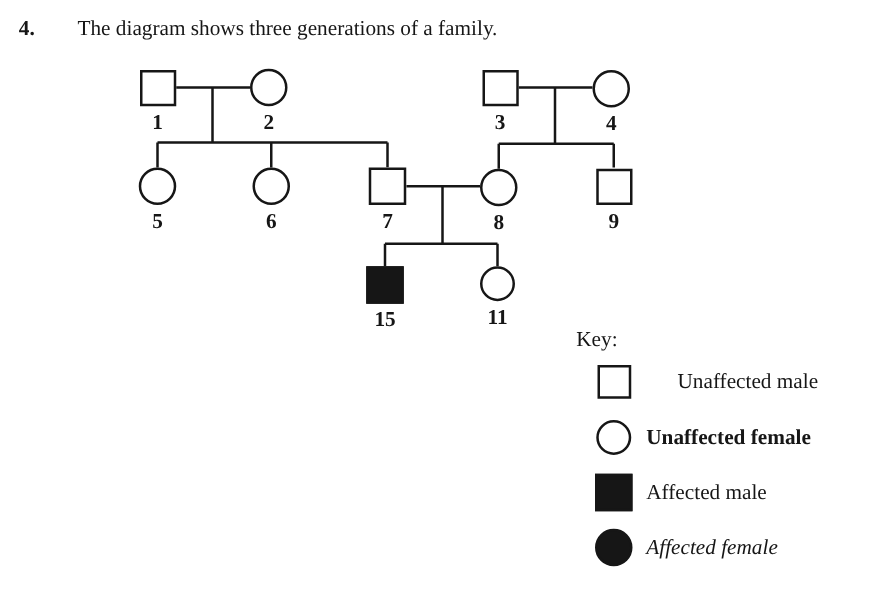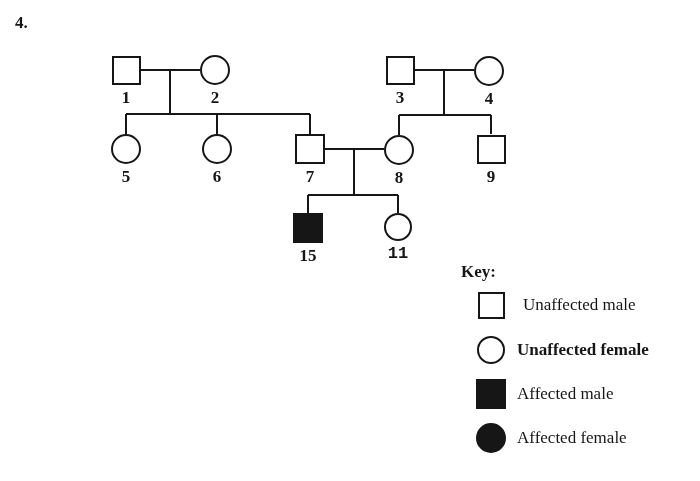--- a/index.html
+++ b/index.html
@@ -43,41 +43,42 @@
   }
   .connector {
     position: absolute;
     background: #161616;
   }
   .key-heading {
     position: absolute;
     left: 461px;
     top: 262px;
     font-size: 17px;
-    font-weight: bold;
+    font-weight: normal;
   }
   .key-symbol {
     position: absolute;
     box-sizing: border-box;
     border: 2px solid #161616;
     background: #ffffff;
   }
   .key-symbol.circle { border-radius: 50%; }
   .key-symbol.filled { background: #161616; }
   .key-label {
     position: absolute;
     font-size: 17px;
     line-height: 18px;
   }
 </style>
 </head>
 <body>
 
 <div class="page">
   <span class="qnum">4.</span>
+  <span class="qtext">The diagram shows three generations of a family.</span>
 
   <div id="pedigree">
       <div class="connector" style="left: 140px; top: 69px; width: 60px; height: 2px;"></div>
       <div class="connector" style="left: 169px; top: 70px; width: 2px; height: 44px;"></div>
       <div class="connector" style="left: 126px; top: 113px; width: 184px; height: 2px;"></div>
       <div class="connector" style="left: 125px; top: 114px; width: 2px; height: 20px;"></div>
       <div class="connector" style="left: 216px; top: 114px; width: 2px; height: 20px;"></div>
       <div class="connector" style="left: 309px; top: 114px; width: 2px; height: 20px;"></div>
       <div class="connector" style="left: 414px; top: 69px; width: 60px; height: 2px;"></div>
       <div class="connector" style="left: 443px; top: 70px; width: 2px; height: 45px;"></div>
@@ -103,27 +104,27 @@
       <div class="person-number" style="left: 197px; top: 168px;">6</div>
       <div class="person male" style="left: 295px; top: 134px; width: 30px; height: 30px;"></div>
       <div class="person-number" style="left: 290px; top: 168px;">7</div>
       <div class="person female" style="left: 384px; top: 135px; width: 30px; height: 30px;"></div>
       <div class="person-number" style="left: 379px; top: 169px;">8</div>
       <div class="person male" style="left: 476.5px; top: 134.5px; width: 29px; height: 29px;"></div>
       <div class="person-number" style="left: 471px; top: 167.5px;">9</div>
       <div class="person male affected" style="left: 293px; top: 213px; width: 30px; height: 30px;"></div>
       <div class="person-number" style="left: 288px; top: 247px;">15</div>
       <div class="person female" style="left: 384px; top: 213px; width: 28px; height: 28px;"></div>
-      <div class="person-number" style="left: 378px; top: 245px; font-family: Liberation Mono, monospace;">11</div>
+      <div class="person-number" style="left: 378px; top: 245px;">11</div>
     </div>
 
   <div class="key-heading">Key:</div>
   <div id="key-rows">
       <div class="key-symbol square" style="left: 477.5px; top: 291.5px; width: 27px; height: 27px;"></div>
-      <div class="key-label" style="left: 523px; top: 296px;">Unaffected male</div>
+      <div class="key-label" style="left: 542px; top: 296px;">Unaffected male</div>
       <div class="key-symbol circle" style="left: 477px; top: 336px; width: 28px; height: 28px;"></div>
       <div class="key-label" style="left: 517px; top: 341px; font-weight: bold;">Unaffected female</div>
       <div class="key-symbol square filled" style="left: 476px; top: 379px; width: 30px; height: 30px;"></div>
       <div class="key-label" style="left: 517px; top: 385px; text-align: center;">Affected male</div>
       <div class="key-symbol circle filled" style="left: 476px; top: 423px; width: 30px; height: 30px;"></div>
-      <div class="key-label" style="left: 517px; top: 429px;">Affected female</div>
+      <div class="key-label" style="left: 517px; top: 429px; font-style: italic;">Affected female</div>
     </div>
 </div>
 
 </body></html>

